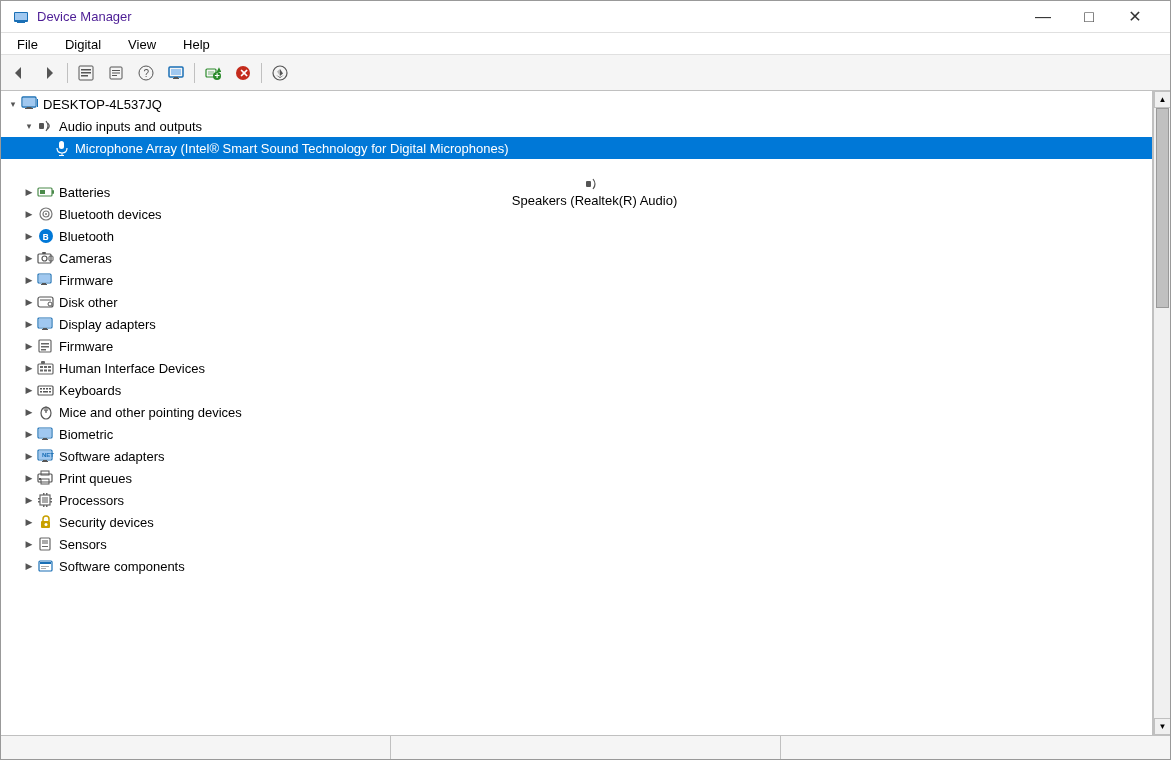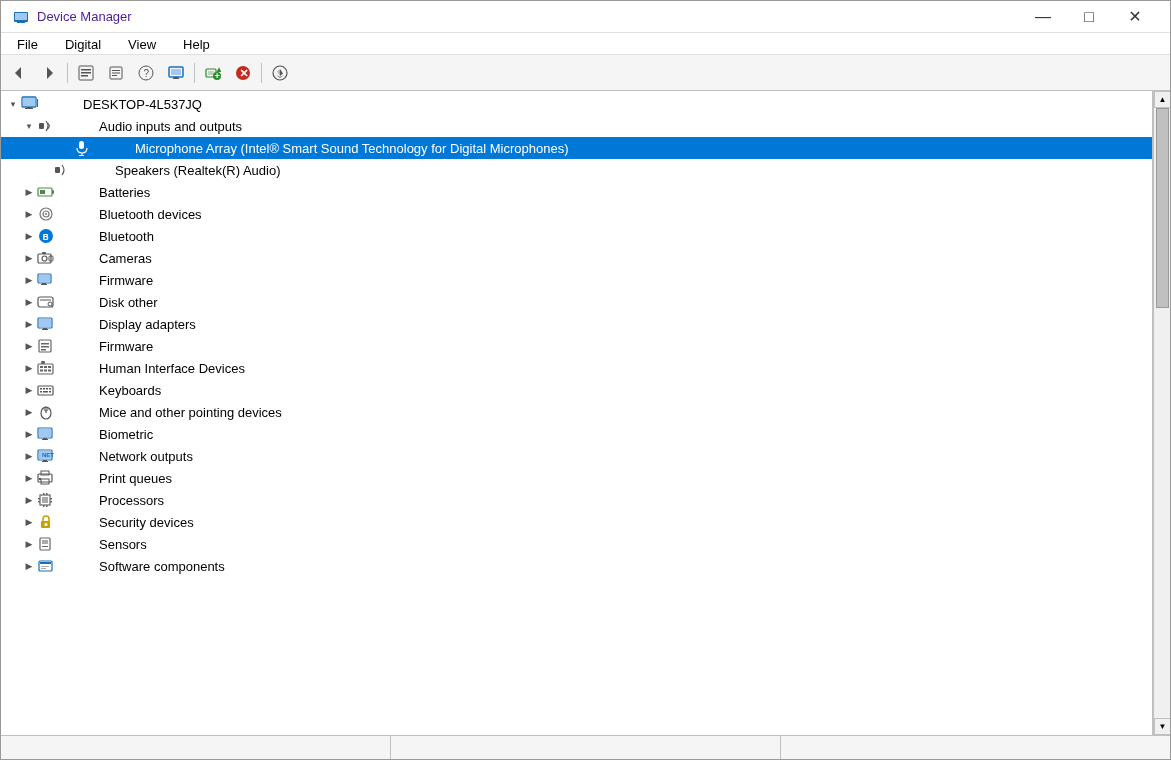--- a/index.html
+++ b/index.html
@@ -141,21 +141,20 @@
       height: 18px;
       flex-shrink: 0;
       margin-right: 4px;
       display: flex;
       align-items: center;
       justify-content: center;
       font-size: 14px;
     }
     .tree-label {
       font-size: 13px;
-      margin-left: 40px;
     }
     .status-bar {
       height: 24px;
       display: flex;
       border-top: 1px solid #c0c0c0;
       background: #f5f5f5;
     }
     .status-segment {
       flex: 1;
       border-right: 1px solid #c0c0c0;
@@ -297,34 +296,34 @@
         <span class="tree-icon">
           <svg width="18" height="16" viewBox="0 0 18 16">
             <rect x="2" y="5" width="5" height="6" rx="1" fill="#555"></rect>
             <path d="M9 3 Q13 8 9 13" fill="none" stroke="#555" stroke-width="1.2"></path>
             <path d="M10.5 5 Q14 8 10.5 11" fill="none" stroke="#555" stroke-width="1.2"></path>
           </svg>
         </span>
         <span class="tree-label">Audio inputs and outputs</span>
       </div>
 
-      <div class="tree-item selected" style="padding-left:72px;">
+      <div class="tree-item selected" style="padding-left:52px;">
         <span class="expander" style="width:0;"></span>
         <span class="tree-icon">
           <svg width="18" height="16" viewBox="0 0 18 16">
             <rect x="6" y="1" width="5" height="8" rx="2.5" fill="#fff"></rect>
             <path d="M4 8 Q4 13 9 13 Q14 13 14 8" fill="none" stroke="#fff" stroke-width="1.2"></path>
             <rect x="8.5" y="13" width="1" height="2" fill="#fff"></rect>
             <rect x="6" y="15" width="5" height="1" fill="#fff"></rect>
           </svg>
         </span>
         <span class="tree-label">Microphone Array (Intel® Smart Sound Technology for Digital Microphones)</span>
       </div>
 
-      <div class="tree-item" style="padding-left:52px;">
+      <div class="tree-item" style="padding-left:36px;flex-direction:column;">
         <span class="expander" style="width:0;"></span>
         <span class="tree-icon">
           <svg width="18" height="16" viewBox="0 0 18 16">
             <rect x="2" y="5" width="5" height="6" rx="1" fill="#555"></rect>
             <path d="M9 3 Q13 8 9 13" fill="none" stroke="#555" stroke-width="1.2"></path>
           </svg>
         </span>
         <span class="tree-label">Speakers (Realtek(R) Audio)</span>
       </div>
 
@@ -490,21 +489,21 @@
         <span class="expander">▶</span>
         <span class="tree-icon">
           <svg width="18" height="16" viewBox="0 0 18 16">
             <rect x="1" y="2" width="14" height="10" rx="1" fill="none" stroke="#1a6fb5" stroke-width="1.2"></rect>
             <rect x="2" y="3" width="12" height="8" fill="#a0c8f0"></rect>
             <rect x="6" y="12" width="4" height="1" fill="#555"></rect>
             <rect x="5" y="13" width="6" height="1" fill="#555"></rect>
             <text x="5" y="9" font-size="6" fill="#1a6fb5" font-weight="bold">NET</text>
           </svg>
         </span>
-        <span class="tree-label">Network outputs</span>
+        <span class="tree-label">Software adapters</span>
       </div>
 
       <div class="tree-item" style="padding-left:20px;">
         <span class="expander">▶</span>
         <span class="tree-icon">
           <svg width="18" height="16" viewBox="0 0 18 16">
             <rect x="1" y="4" width="14" height="8" rx="1" fill="none" stroke="#555" stroke-width="1.2"></rect>
             <rect x="4" y="1" width="8" height="4" fill="none" stroke="#555" stroke-width="1"></rect>
             <rect x="4" y="9" width="8" height="5" fill="none" stroke="#555" stroke-width="1"></rect>
             <rect x="2" y="8" width="2" height="2" fill="#555"></rect>

